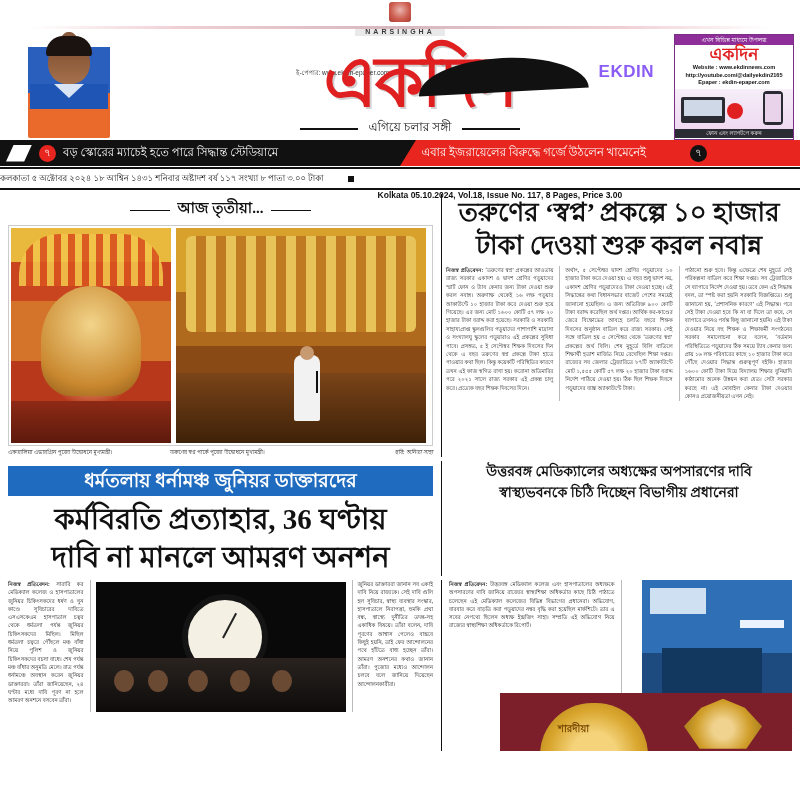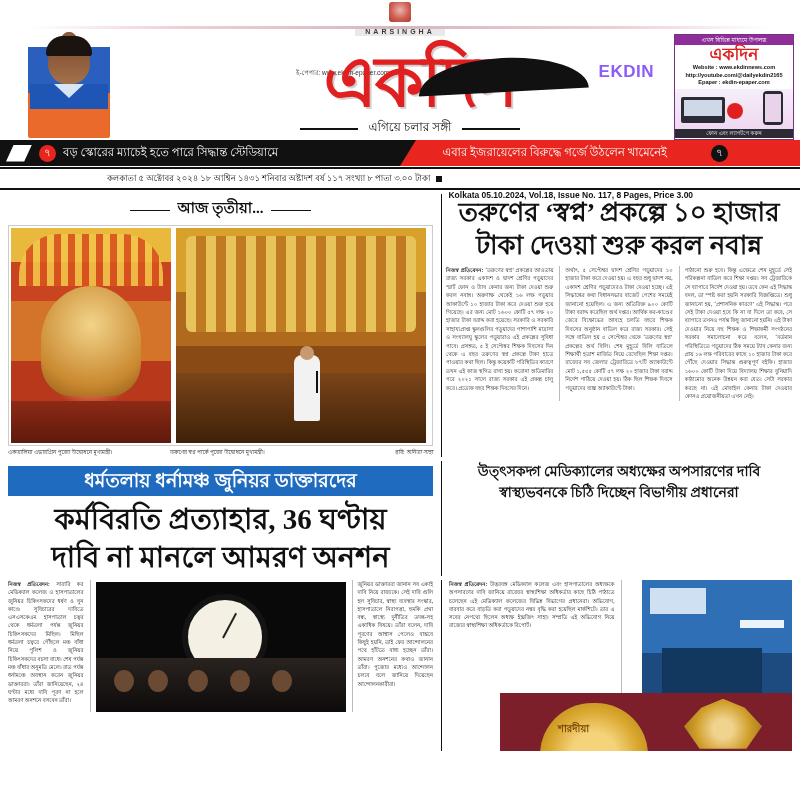--- a/index.html
+++ b/index.html
@@ -73,33 +73,33 @@
   .promo .phone i{position:absolute;left:2px;top:3px;right:2px;bottom:3px;background:#e8d3ea;display:block;}
   .promo .dot{position:absolute;left:52px;top:14px;width:16px;height:16px;border-radius:50%;background:#e02020;}
   .promo .pfoot{background:#2b2b33;color:#fff;font-size:5.4px;text-align:center;line-height:9px;height:9px;}
 
   
   .ticker{position:relative;height:26px;background:#111;overflow:hidden;}
   .ticker .redhalf{position:absolute;left:50%;top:0;right:0;bottom:0;background:#e8261f;
     clip-path:polygon(4% 0,100% 0,100% 100%,0 100%);}
   .tk{position:absolute;top:0;bottom:0;display:flex;align-items:center;gap:7px;}
   .tk.left{left:6px;}
-  .tk.right{right:2px;gap:44px;}
+  .tk.right{right:23px;gap:44px;}
   .pagenum{width:17px;height:17px;border-radius:50%;background:#e8261f;color:#fff;
     font-size:10px;display:flex;align-items:center;justify-content:center;
     font-family:"Liberation Serif", serif;}
   .ticker .redhalf ~ .tk.right .pagenum{background:#111;}
   .tktext{color:#fff;font-size:11.5px;font-family:"Liberation Serif", serif;white-space:nowrap;}
   .slash{display:inline-block;width:26px;height:17px;background:#fff;
     clip-path:polygon(30% 0,100% 0,70% 100%,0 100%);}
   .slash.red{background:#e8261f;}
 
   
   .dateline{border-top:2px solid #111;border-bottom:2px solid #111;height:19px;
-    display:flex;align-items:center;justify-content:center;gap:6px;font-size:8.5px;margin-top:1px;}
+    display:flex;align-items:center;gap:24px;font-size:8.5px;margin-top:1px;}
   .dateline .bn{font-family:"Liberation Serif", serif;}
   .dateline .sq{width:6px;height:6px;background:#111;display:inline-block;}
   .dateline .en{font-weight:bold;margin-top:32px;}
 
   
   .content{position:relative;padding:4px 8px 0;}
   .row1{display:flex;gap:8px;}
   .colL{width:425px;}
   .colR{flex:1;border-left:1.5px solid #111;padding-left:4px;}
 
@@ -302,21 +302,21 @@
     <div class="row1" style="margin-top:4px;">
       <div class="colL">
         <div class="bluebanner">ধর্মতলায় ধর্নামঞ্চ জুনিয়র ডাক্তারদের</div>
         <div class="bigblack">
           <div>কর্মবিরতি প্রত্যাহার, 36 ঘণ্টায়</div>
           <div>দাবি না মানলে আমরণ অনশন</div>
         </div>
       </div>
       <div class="colR">
         <div class="rhead">
-          <div>উত্ৎসকদ্গ মেডিক্যালের অধ্যক্ষের অপসারণের দাবি</div>
+          <div>উত্তরবঙ্গ মেডিক্যালের অধ্যক্ষের অপসারণের দাবি</div>
           <div>স্বাস্থ্যভবনকে চিঠি দিচ্ছেন বিভাগীয় প্রধানেরা</div>
         </div>
       </div>
     </div>
 
     <div class="row2">
       <div class="colL">
         <div class="twocol">
           <div class="tc">
             <span class="lead">নিজস্ব প্রতিবেদন:</span>

